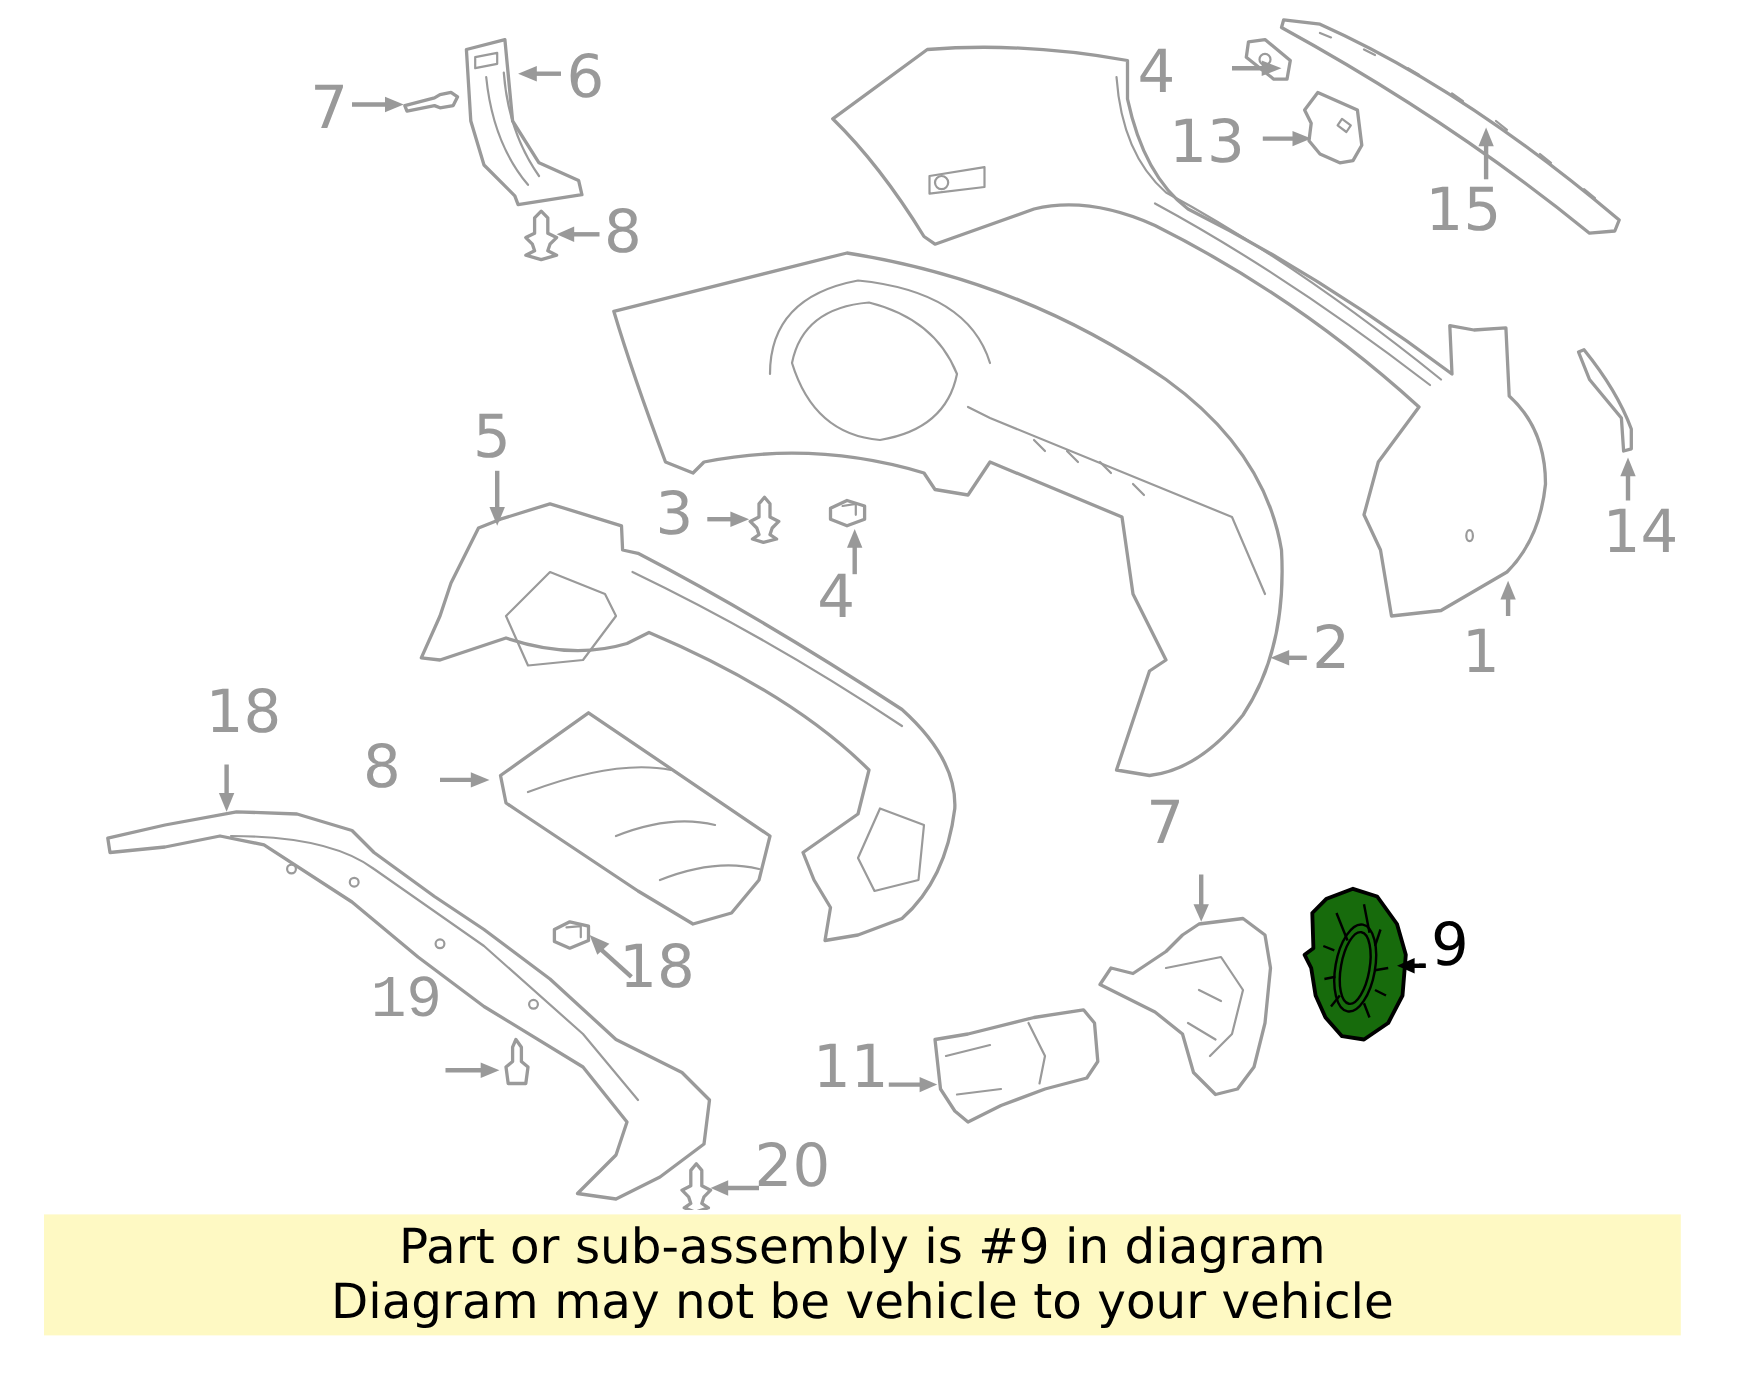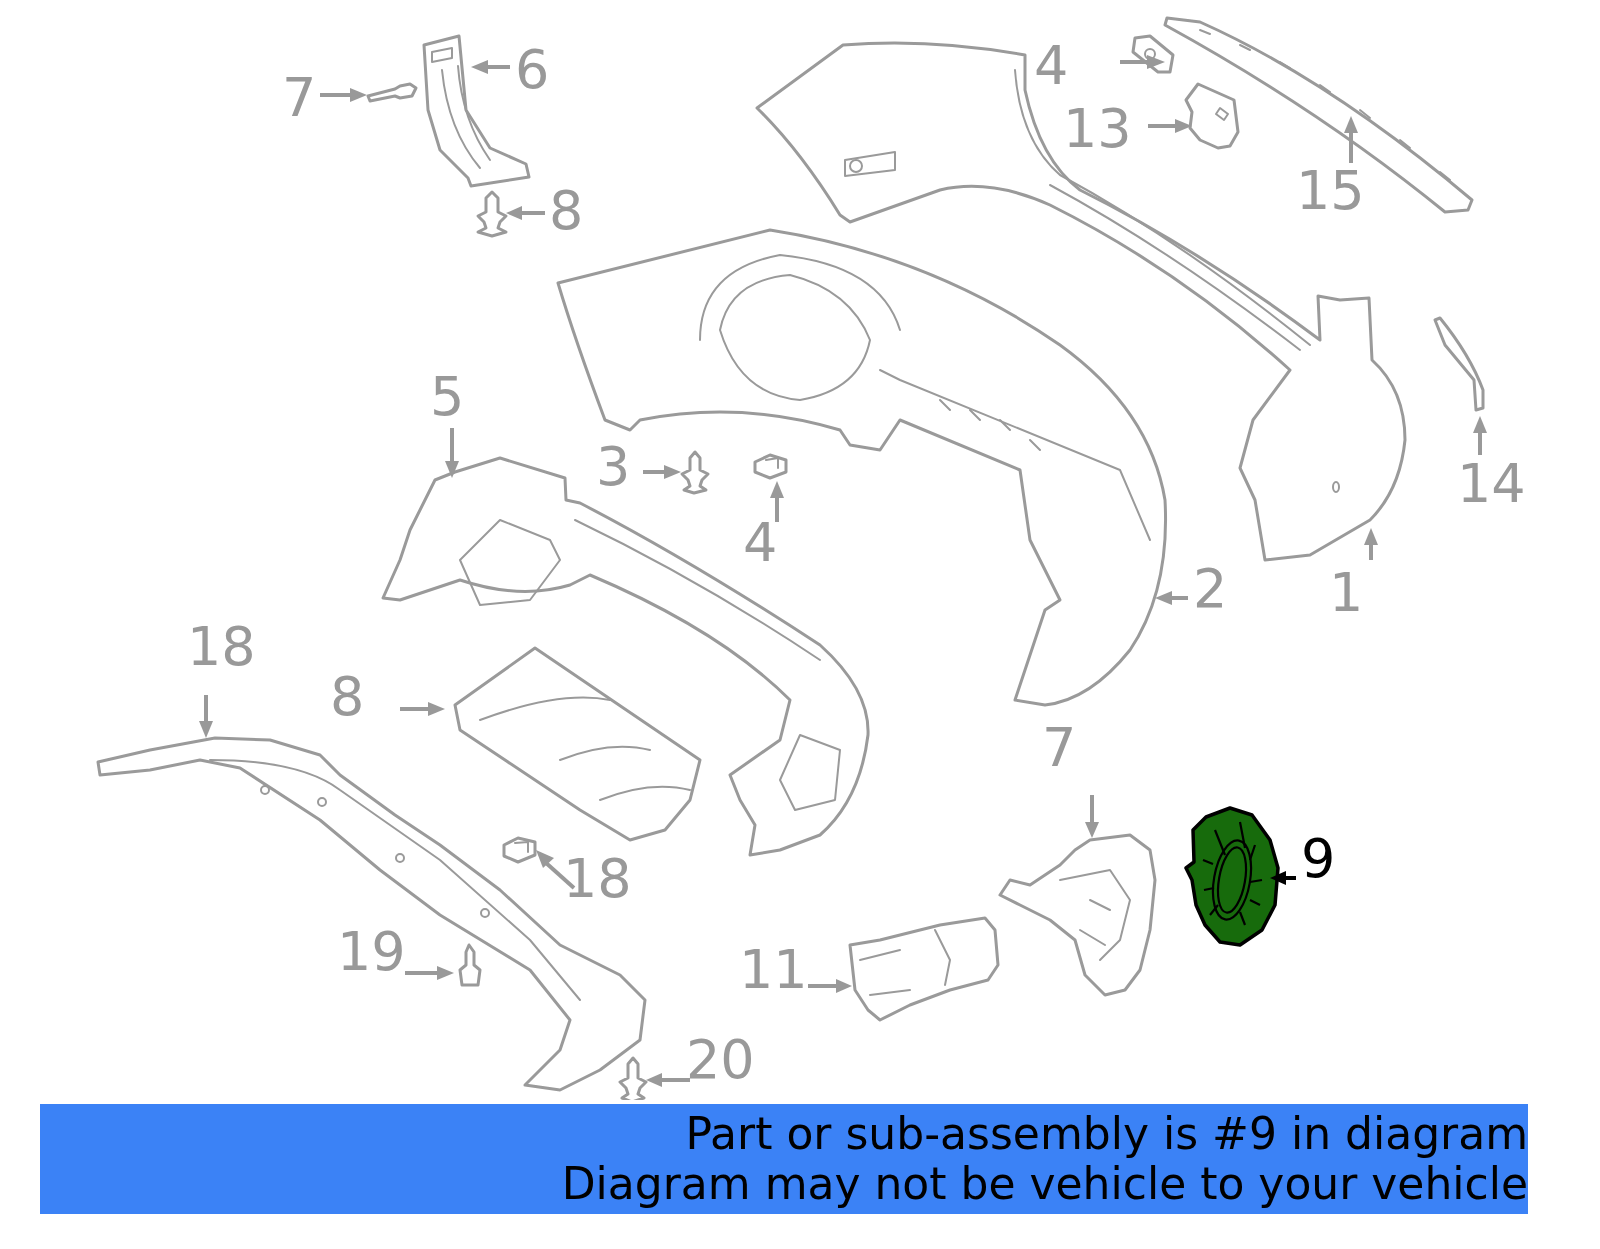--- a/index.html
+++ b/index.html
@@ -11,22 +11,22 @@
   .hl { fill: #176b0c; stroke: #000000; stroke-width: 3.5; stroke-linejoin: round; }
   .hl-detail { fill: none; stroke: #000000; stroke-width: 2.2; }
   .arrow-line { stroke: #999999; stroke-width: 4; fill: none; }
   .arrow-head { fill: #999999; }
   .arrow-line.active { stroke: #000000; }
   .arrow-head.active { fill: #000000; }
   .callout { position: absolute; font-size: 54px; line-height: 1; color: #999999;
              font-family: "DejaVu Sans", sans-serif; white-space: nowrap; }
   .callout.active { color: #000000; }
   #banner { position: absolute; left: 40px; top: 1104px; width: 1488px; height: 110px;
-            background: #3b82f6; display: flex; flex-direction: column;
-            align-items: flex-end; justify-content: center; }
+            background: #fef9c3; display: flex; flex-direction: column;
+            align-items: center; justify-content: center; }
   #banner .line { font-size: 44px; line-height: 50px; color: #000000;
                   font-family: "DejaVu Sans", sans-serif; }
 </style>
 </head>
 <body>
 
 <svg id="diagram" viewBox="0 0 1600 1100" xmlns="http://www.w3.org/2000/svg">
 
   <g>
     <path class="part" d="M1167,18 L1200,22 Q1330,80 1472,200 L1468,210 L1445,212 Q1320,110 1165,25 Z"></path>
@@ -213,19 +213,19 @@
 <div class="callout active" style="left:1301px;top:832px;">9</div>
 <div class="callout" style="left:1042px;top:721px;">7</div>
 <div class="callout" style="left:739px;top:943px;">11</div>
 <div class="callout" style="left:1034px;top:39px;">4</div>
 <div class="callout" style="left:1063px;top:102px;">13</div>
 <div class="callout" style="left:1421px;top:457px;margin-left:36px;">14</div>
 <div class="callout" style="left:1296px;top:164px;">15</div>
 <div class="callout" style="left:330px;top:670px;">8</div>
 <div class="callout" style="left:563px;top:852px;">18</div>
 <div class="callout" style="left:187px;top:620px;">18</div>
-<div class="callout" style="left:337px;top:925px;">19</div>
+<div class="callout" style="left:337px;top:884px;font-family:Liberation Mono, monospace;">19</div>
 <div class="callout" style="left:686px;top:1033px;">20</div>
 
 <div id="banner">
   <div class="line">Part or sub-assembly is #9 in diagram</div>
   <div class="line">Diagram may not be vehicle to your vehicle</div>
 </div>
 
 </body></html>

